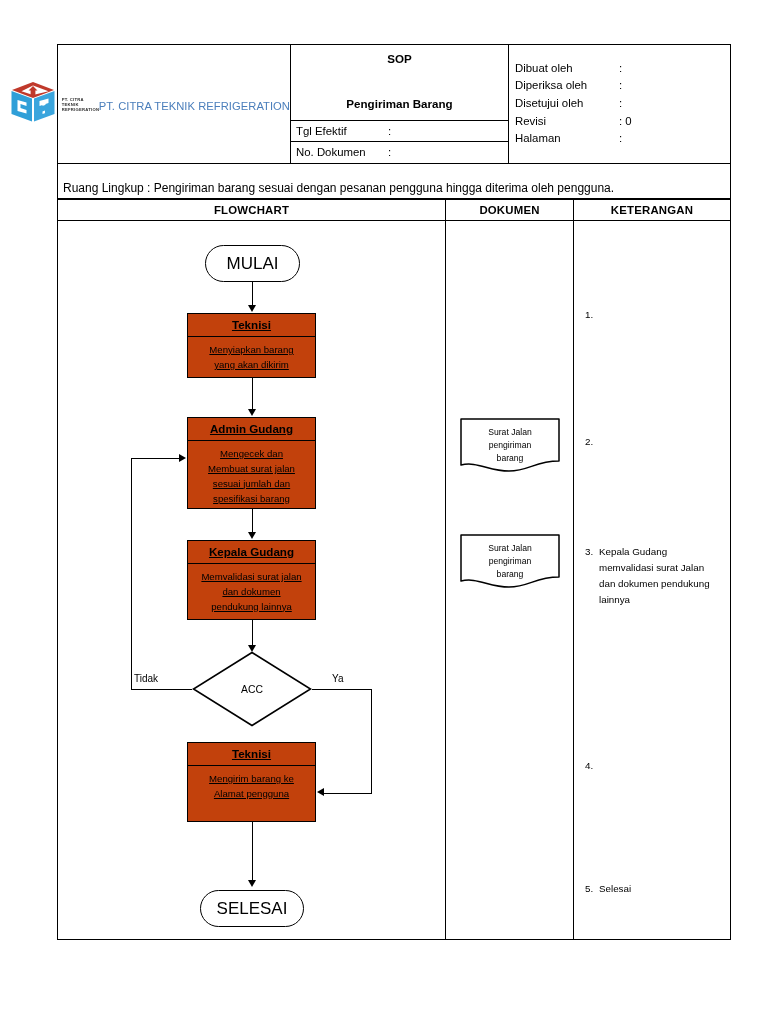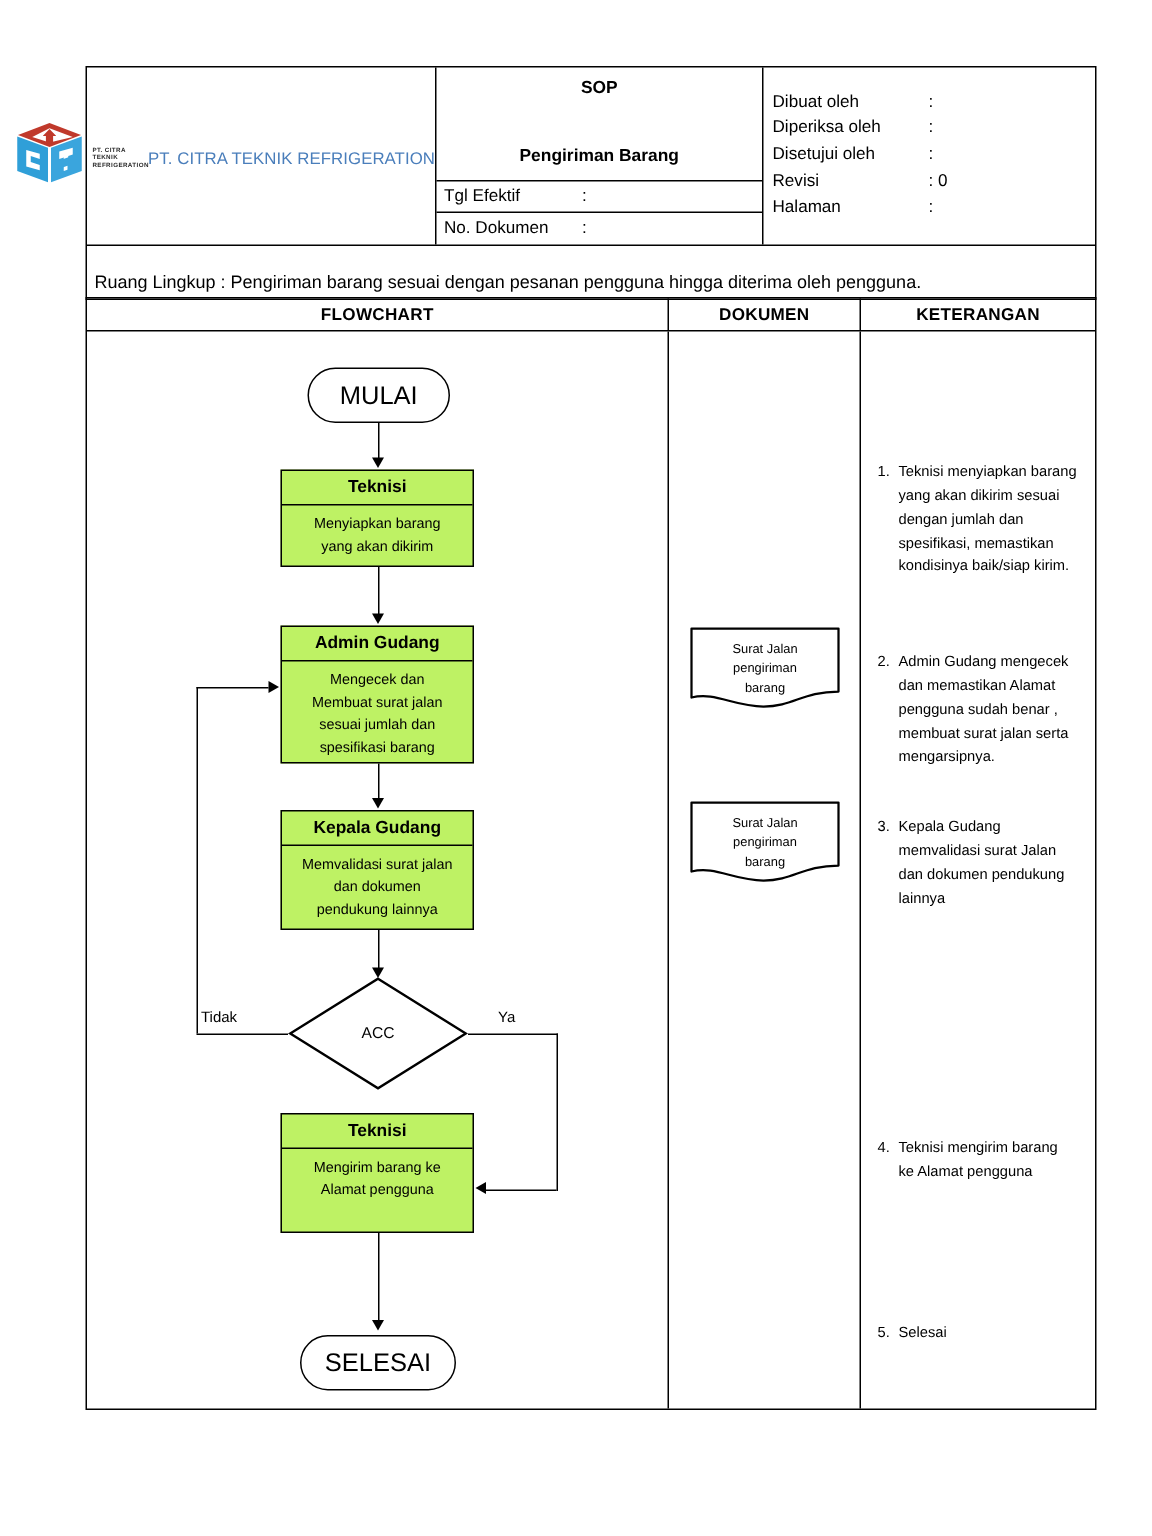--- a/index.html
+++ b/index.html
@@ -181,24 +181,25 @@
     background: #fff;
     display: flex;
     align-items: center;
     justify-content: center;
     font-size: 17px;
     box-sizing: border-box;
   }
   .procbox {
     position: absolute;
     border: 1.6px solid #000;
-    background: #bef264;
+    background: #c2410c;
     box-sizing: border-box;
     display: flex;
     flex-direction: column;
+    text-decoration: underline;
   }
   .proc-head {
     border-bottom: 1.6px solid #000;
     text-align: center;
     font-weight: bold;
     font-size: 11.6px;
     padding: 4px 0 5px 0;
   }
   .proc-body {
     flex: 1 1 auto;
@@ -458,36 +459,33 @@
           <span>pengiriman</span><br>
           <span>barang</span>
         </div>
       </div>
     </div>
 
     <div class="body-ket">
 
       <div class="ket-item" style="left:8px; top:86px; width:140px;">
         <span class="ket-num">1.</span>
-        <span class="ket-txt">Teknisi menyiapkan barang yang akan dikirim sesuai dengan jumlah dan spesifikasi, memastikan kondisinya baik/siap kirim.</span>
       </div>
 
       <div class="ket-item" style="left:8px; top:213px; width:140px;">
         <span class="ket-num">2.</span>
-        <span class="ket-txt">Admin Gudang mengecek dan memastikan Alamat pengguna sudah benar , membuat surat jalan serta mengarsipnya.</span>
       </div>
 
       <div class="ket-item" style="left:8px; top:323px; width:140px;">
         <span class="ket-num">3.</span>
         <span class="ket-txt">Kepala Gudang memvalidasi surat Jalan dan dokumen pendukung lainnya</span>
       </div>
 
       <div class="ket-item" style="left:8px; top:537px; width:140px;">
         <span class="ket-num">4.</span>
-        <span class="ket-txt">Teknisi mengirim barang ke Alamat pengguna</span>
       </div>
 
       <div class="ket-item" style="left:8px; top:660px; width:140px;">
         <span class="ket-num">5.</span>
         <span class="ket-txt">Selesai</span>
       </div>
     </div>
 
   </div>
 </div>

